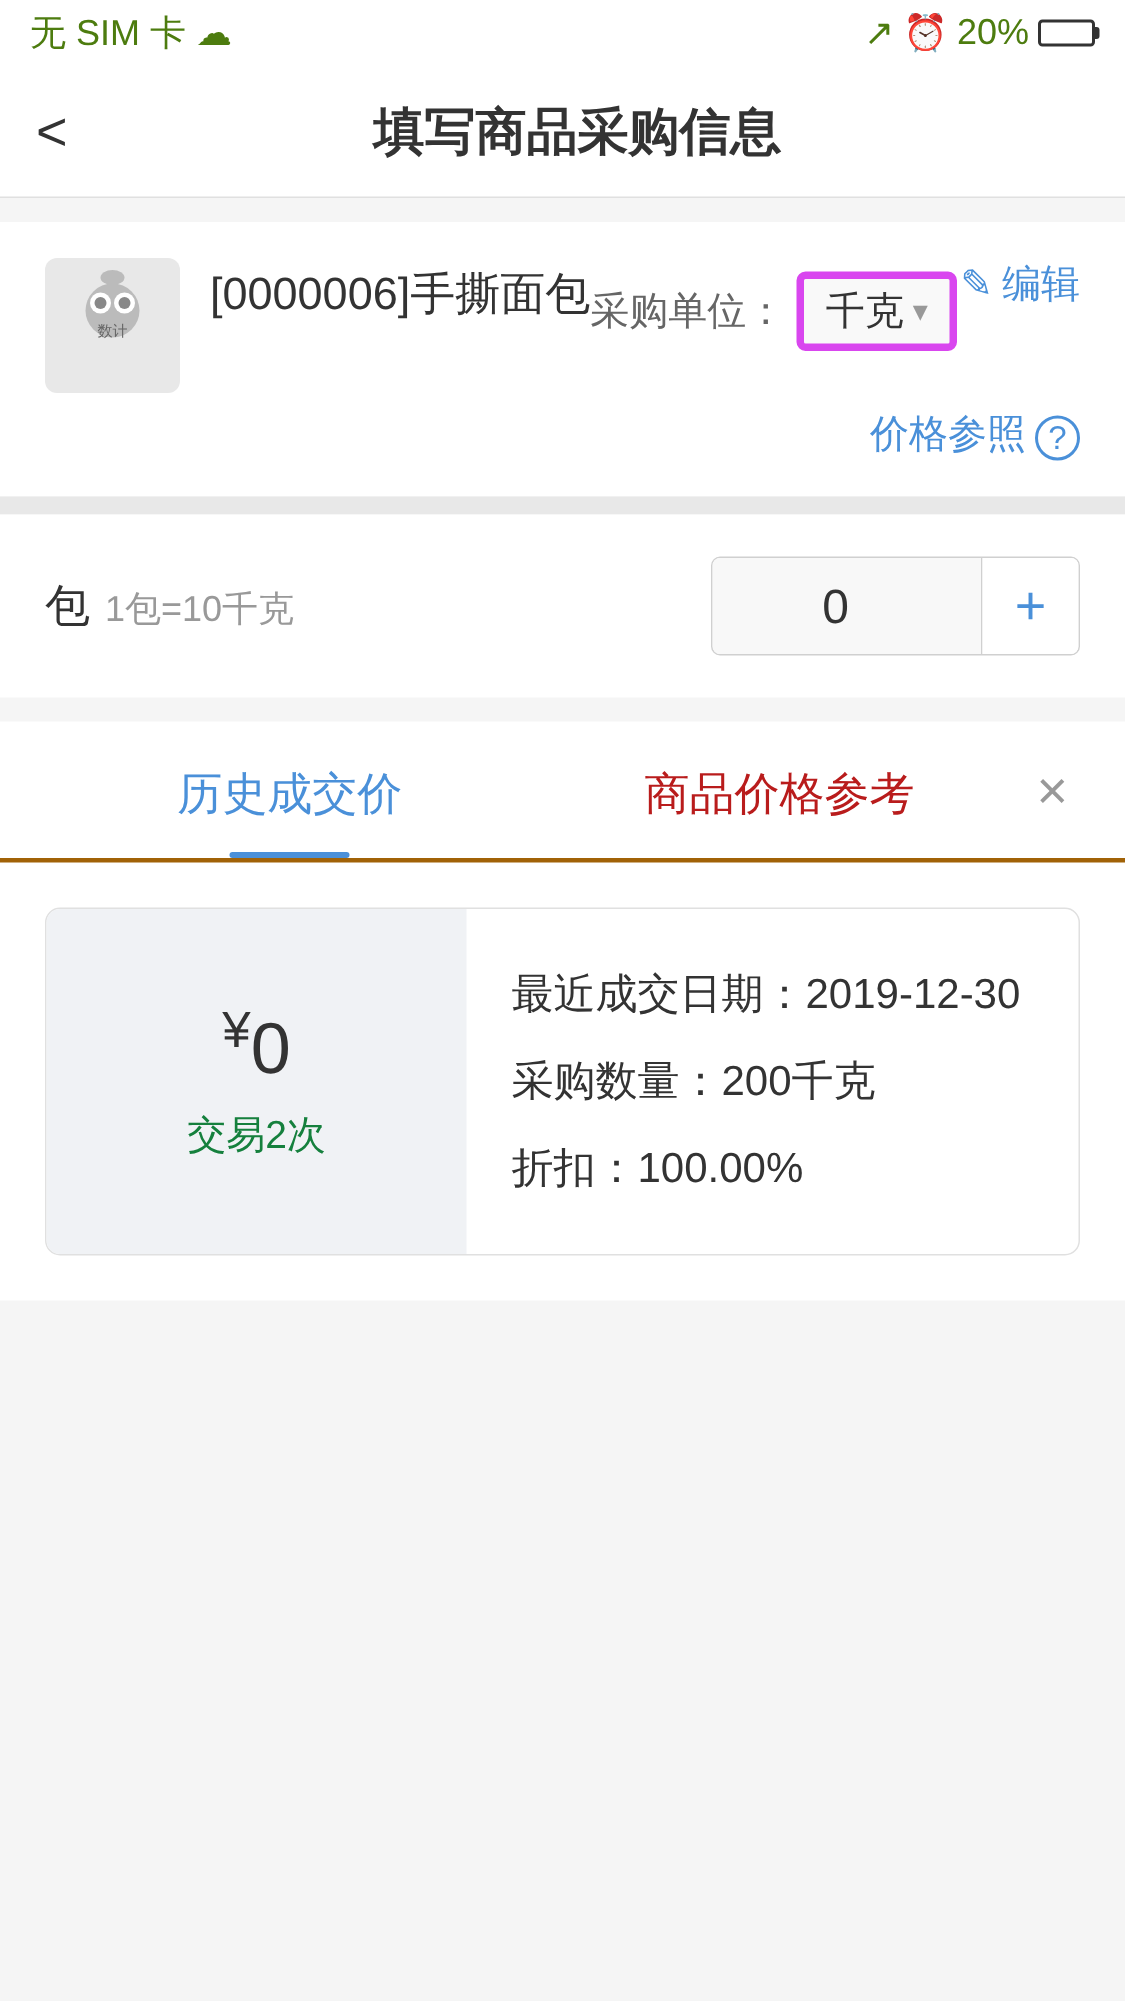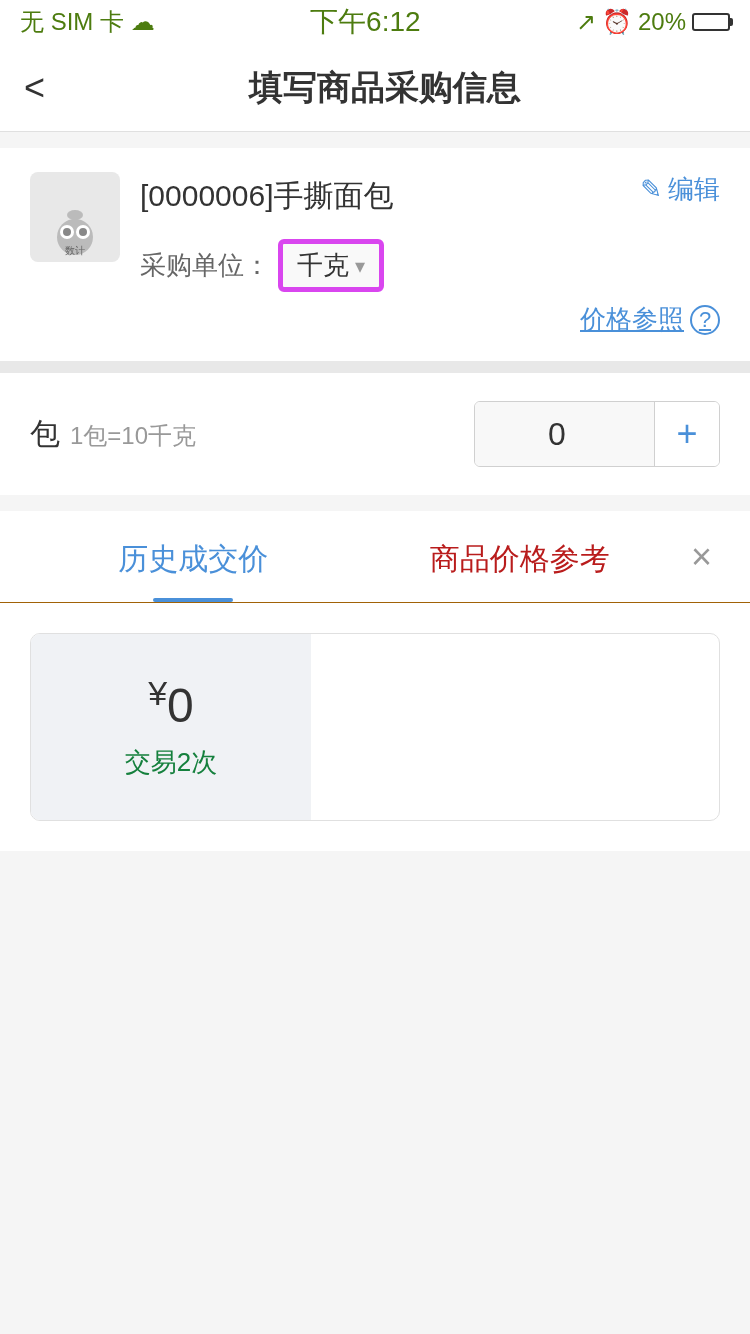--- a/index.html
+++ b/index.html
@@ -109,31 +109,31 @@
       display: flex;
       align-items: flex-start;
       gap: 20px;
     }
     .product-thumbnail {
       width: 90px;
       height: 90px;
       background: #e8e8e8;
       border-radius: 8px;
       display: flex;
-      align-items: flex-end;
+      align-items: flex-start;
       justify-content: center;
       flex-shrink: 0;
     }
     .owl-icon {
       width: 60px;
       height: 60px;
     }
     .product-info {
       display: flex;
-      flex-direction: column;
+      flex-direction: row;
       justify-content: center;
       padding-top: 4px;
     }
     .product-name {
       font-size: 30px;
       color: #333;
       font-weight: 500;
       margin-bottom: 22px;
     }
     .product-unit-row {
@@ -164,27 +164,26 @@
       display: flex;
       align-items: center;
       gap: 6px;
       color: #4a90d9;
       font-size: 26px;
       cursor: pointer;
       white-space: nowrap;
     }
     .price-ref-btn {
       display: flex;
-      align-items: center;
+      align-items: flex-end;
       gap: 6px;
       color: #4a90d9;
       font-size: 26px;
       cursor: pointer;
       margin-left: auto;
-      text-decoration: underline;
     }
     .product-bottom-row {
       display: flex;
       align-items: center;
       justify-content: flex-end;
       margin-top: 10px;
     }
 
     
     .divider-bar {
@@ -245,21 +244,21 @@
     }
 
     
     .tab-section {
       background: #fff;
       margin-top: 16px;
     }
     .tab-bar {
       display: flex;
       align-items: center;
-      border-bottom: 1px solid #a16207;
+      border-bottom: 3px solid #a16207;
       padding: 0 30px;
       position: relative;
     }
     .tab-item {
       flex: 1;
       text-align: center;
       padding: 28px 0 22px;
       font-size: 30px;
       color: #b91c1c;
       position: relative;
@@ -333,21 +332,20 @@
       line-height: 1.5;
     }
   </style>
 </head>
 <body>
 
 <div class="status-bar">
   <div class="status-left">
     <span>无 SIM 卡 ☁</span>
   </div>
-  <div class="status-center">下午6:12</div>
   <div class="status-right">
     <span>↗</span>
     <span>⏰</span>
     <span>20%</span>
     <span class="battery-icon">
       <span class="battery-body"><span class="battery-fill"></span></span>
     </span>
   </div>
 </div>
 
@@ -423,15 +421,26 @@
   </div>
 
   <div class="panel-content">
     <div class="history-card">
       <div class="history-left">
         <div class="history-price">
           <span class="yuan">¥</span><span>0</span>
         </div>
         <div class="history-trades">交易2次</div>
       </div>
+      <div class="history-right">
+        <div class="history-detail-row">
+          <span>最近成交日期：</span><span>2019-12-30</span>
+        </div>
+        <div class="history-detail-row">
+          <span>采购数量：</span><span>200千克</span>
+        </div>
+        <div class="history-detail-row">
+          <span>折扣：</span><span>100.00%</span>
+        </div>
+      </div>
     </div>
   </div>
 </div>
 
 </body></html>

